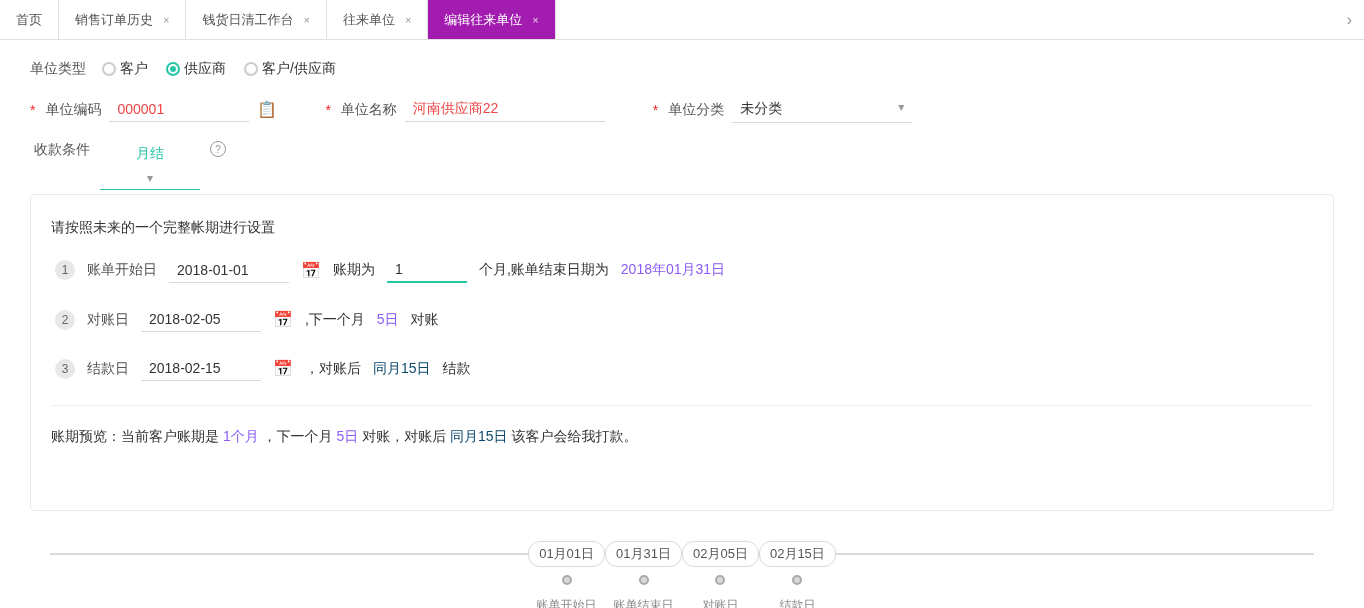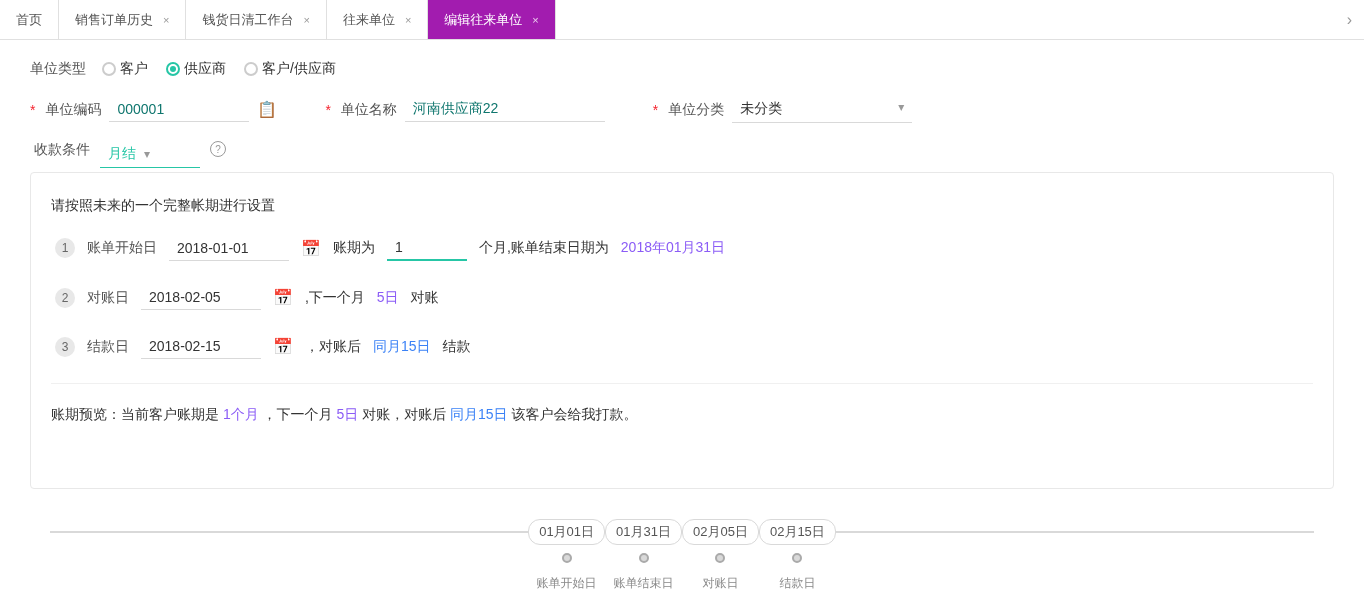--- a/index.html
+++ b/index.html
@@ -100,21 +100,21 @@
       background: #26c6a6;
     }
 
     
     .form-input {
       border: none;
       border-bottom: 1px solid #d9d9d9;
       outline: none;
       padding: 4px 8px;
       font-size: 14px;
-      color: #0f766e;
+      color: #ef4444;
       background: transparent;
       min-width: 120px;
     }
     .form-input-code { width: 140px; }
     .form-input-name { width: 200px; }
 
     .field-group {
       display: flex;
       align-items: center;
       gap: 8px;
@@ -147,20 +147,21 @@
       margin-left: 4px;
     }
     .payment-select {
       display: flex;
       align-items: center;
       border-bottom: 1px solid #26c6a6;
       padding: 4px 8px;
       cursor: pointer;
       gap: 8px;
       min-width: 100px;
+      flex-direction: column;
     }
     .payment-value { color: #26c6a6; font-weight: 500; }
     .help-icon {
       width: 16px;
       height: 16px;
       border-radius: 50%;
       border: 1px solid #999;
       display: flex;
       align-items: center;
       justify-content: center;
@@ -214,21 +215,21 @@
       font-size: 14px;
       color: #333;
       background: transparent;
       width: 120px;
     }
     .period-suffix {
       color: #333;
       white-space: nowrap;
     }
     .highlight-orange { color: #8b5cf6; }
-    .highlight-green { color: #3b82f6; }
+    .highlight-green { color: #0c4a6e; }
 
     .month-input {
       border: none;
       border-bottom: 2px solid #26c6a6;
       outline: none;
       padding: 4px 8px;
       font-size: 14px;
       color: #333;
       background: transparent;
       width: 80px;

